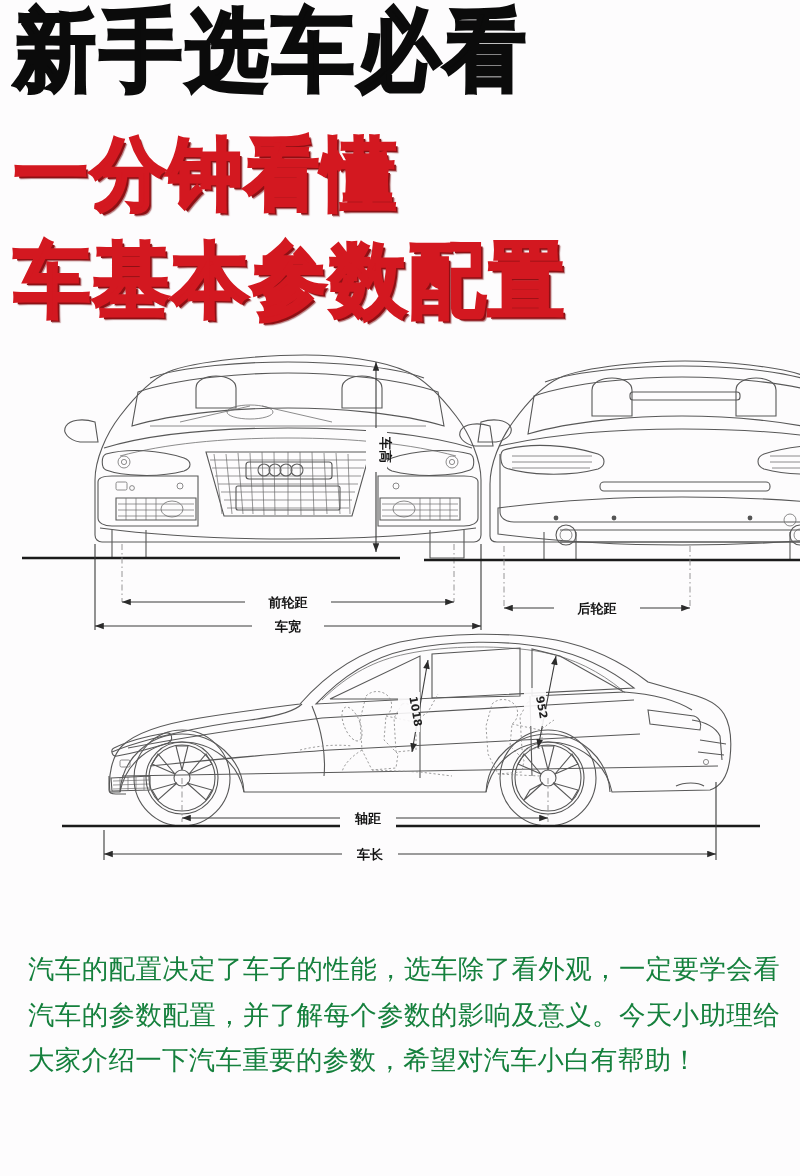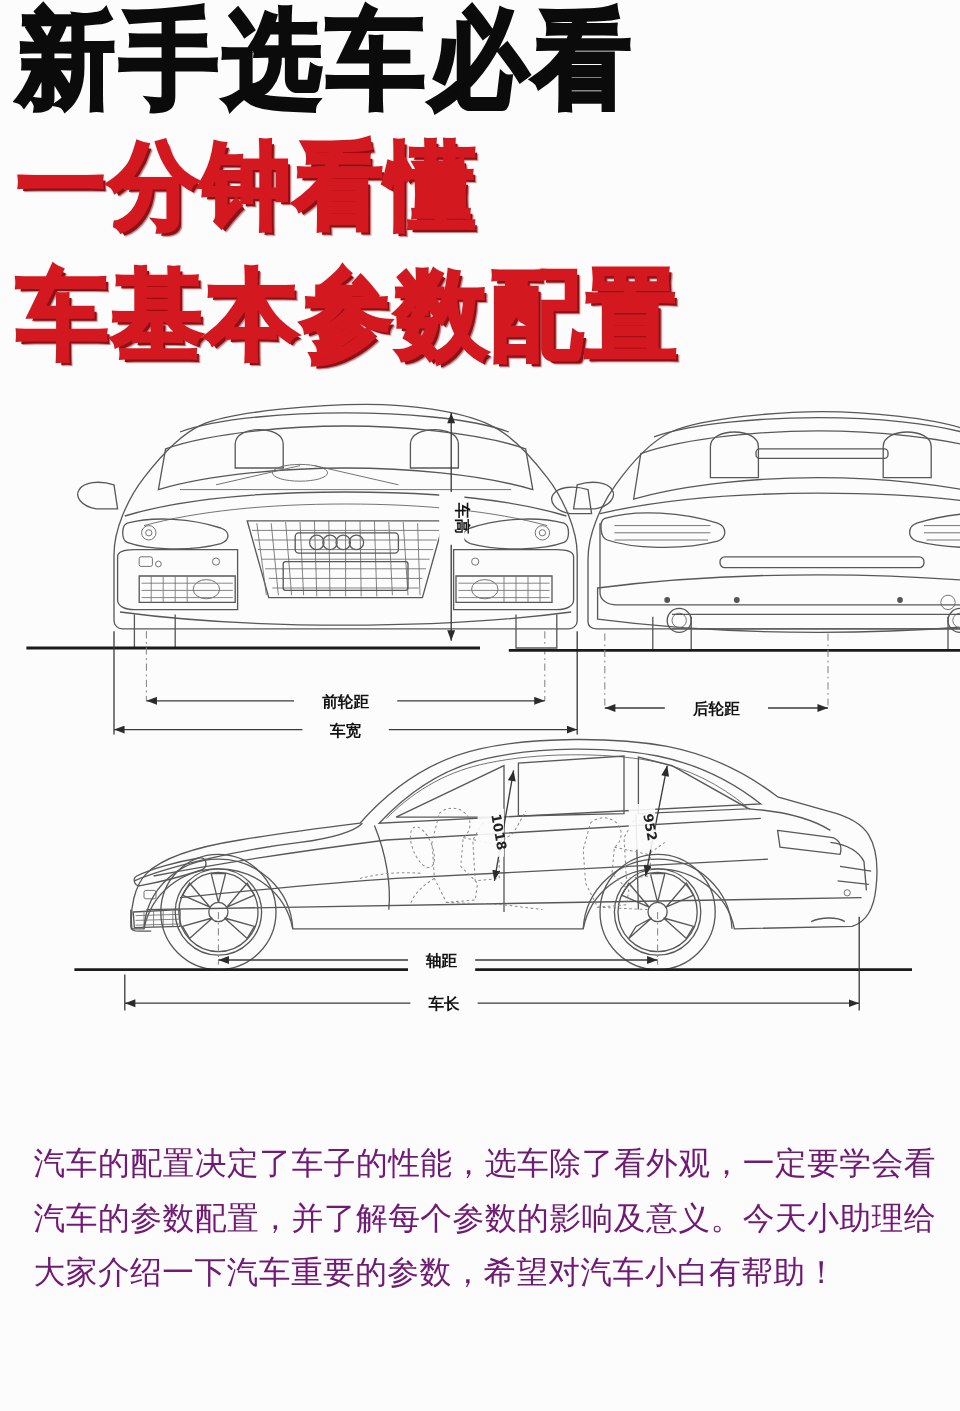--- a/index.html
+++ b/index.html
@@ -27,21 +27,21 @@
     line-height: 0.98;
     letter-spacing: 4px;
     color: #0b0b0b;
     -webkit-text-stroke: 3px #0b0b0b;
     white-space: nowrap;
     margin: 0;
     transform: scaleY(1.08);
     transform-origin: left top;
   }
   .title-sub-wrap {
-    margin-top: 28px;
+    margin-top: 46px;
   }
   .title-sub {
     font-family: "DejaVu Sans", "Liberation Sans", sans-serif;
     font-weight: bold;
     font-size: 74px;
     line-height: 1.0;
     letter-spacing: 3px;
     color: #d31820;
     -webkit-text-stroke: 3px #d31820;
     white-space: nowrap;
@@ -66,21 +66,21 @@
 
   
   .body-text {
     position: absolute;
     left: 28px;
     top: 915px;
     width: 752px;
     font-family: Liberation Sans, sans-serif;
     font-size: 26.5px;
     line-height: 1.72;
-    color: #701a75;
+    color: #15803d;
     letter-spacing: 0.3px;
     text-align: justify;
     text-justify: inter-ideograph;
     margin-top: 32px;
   }
 </style>
 </head>
 <body>
 
 <div class="headline-block">

